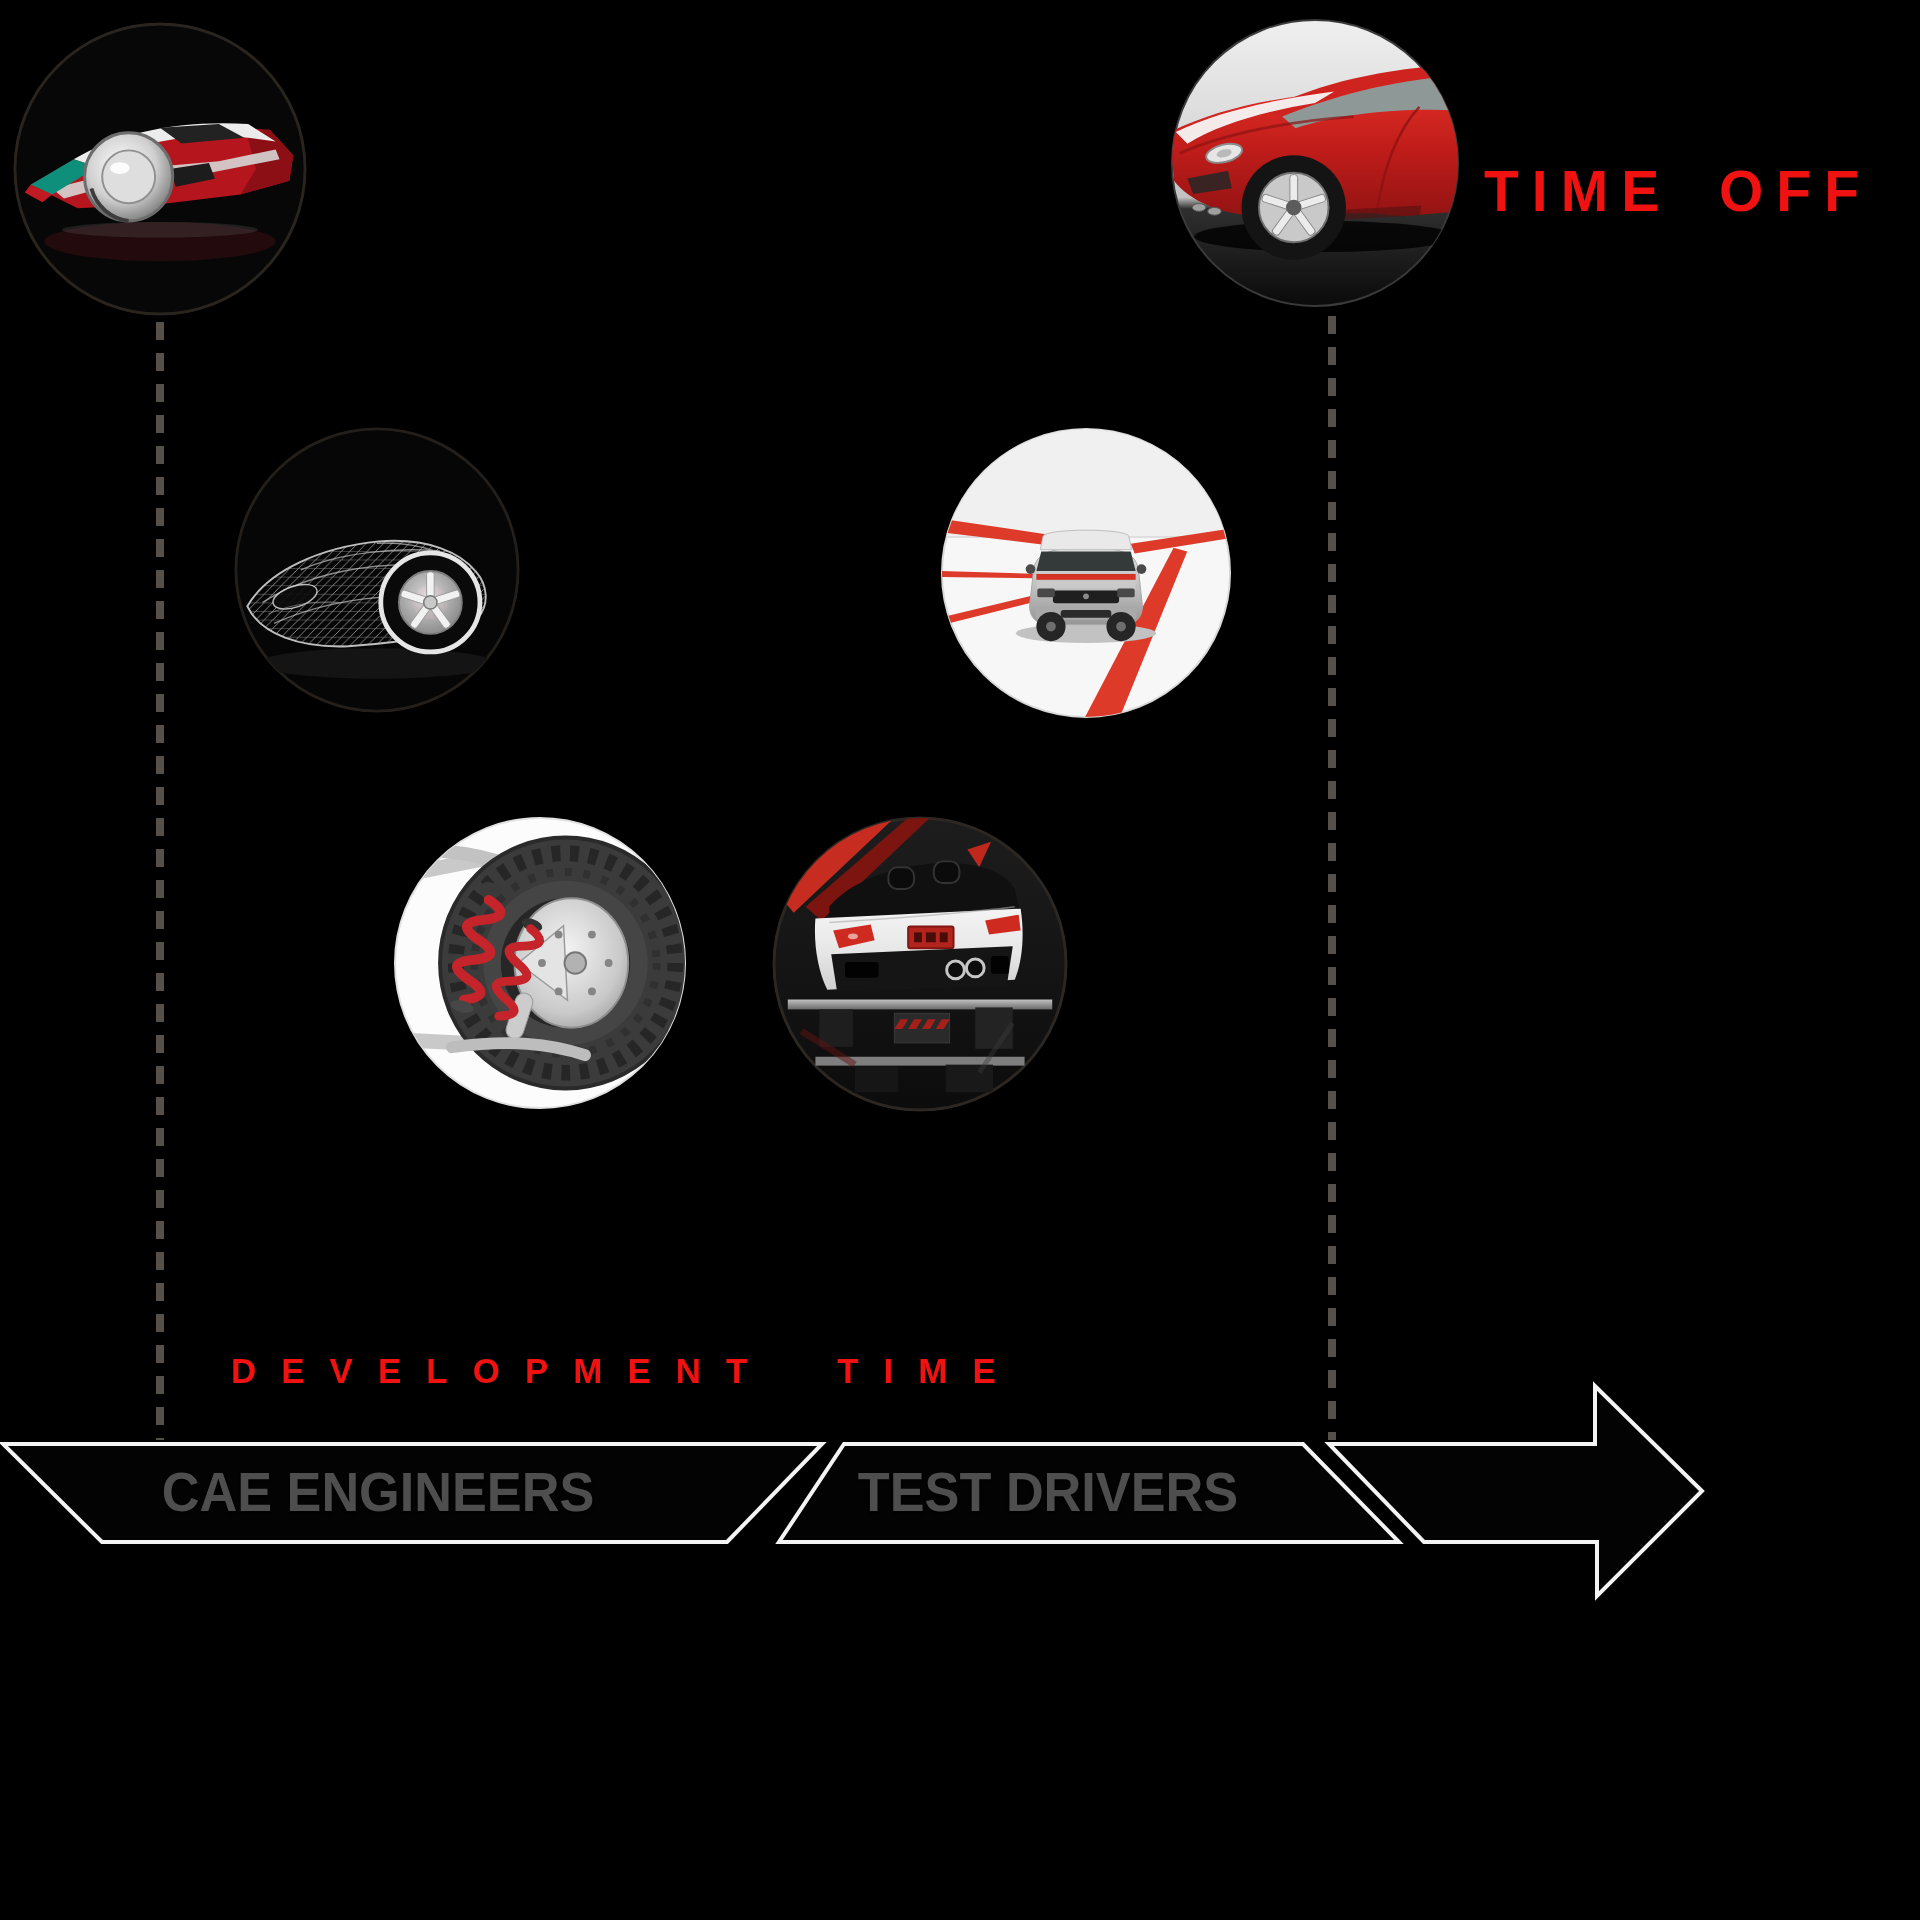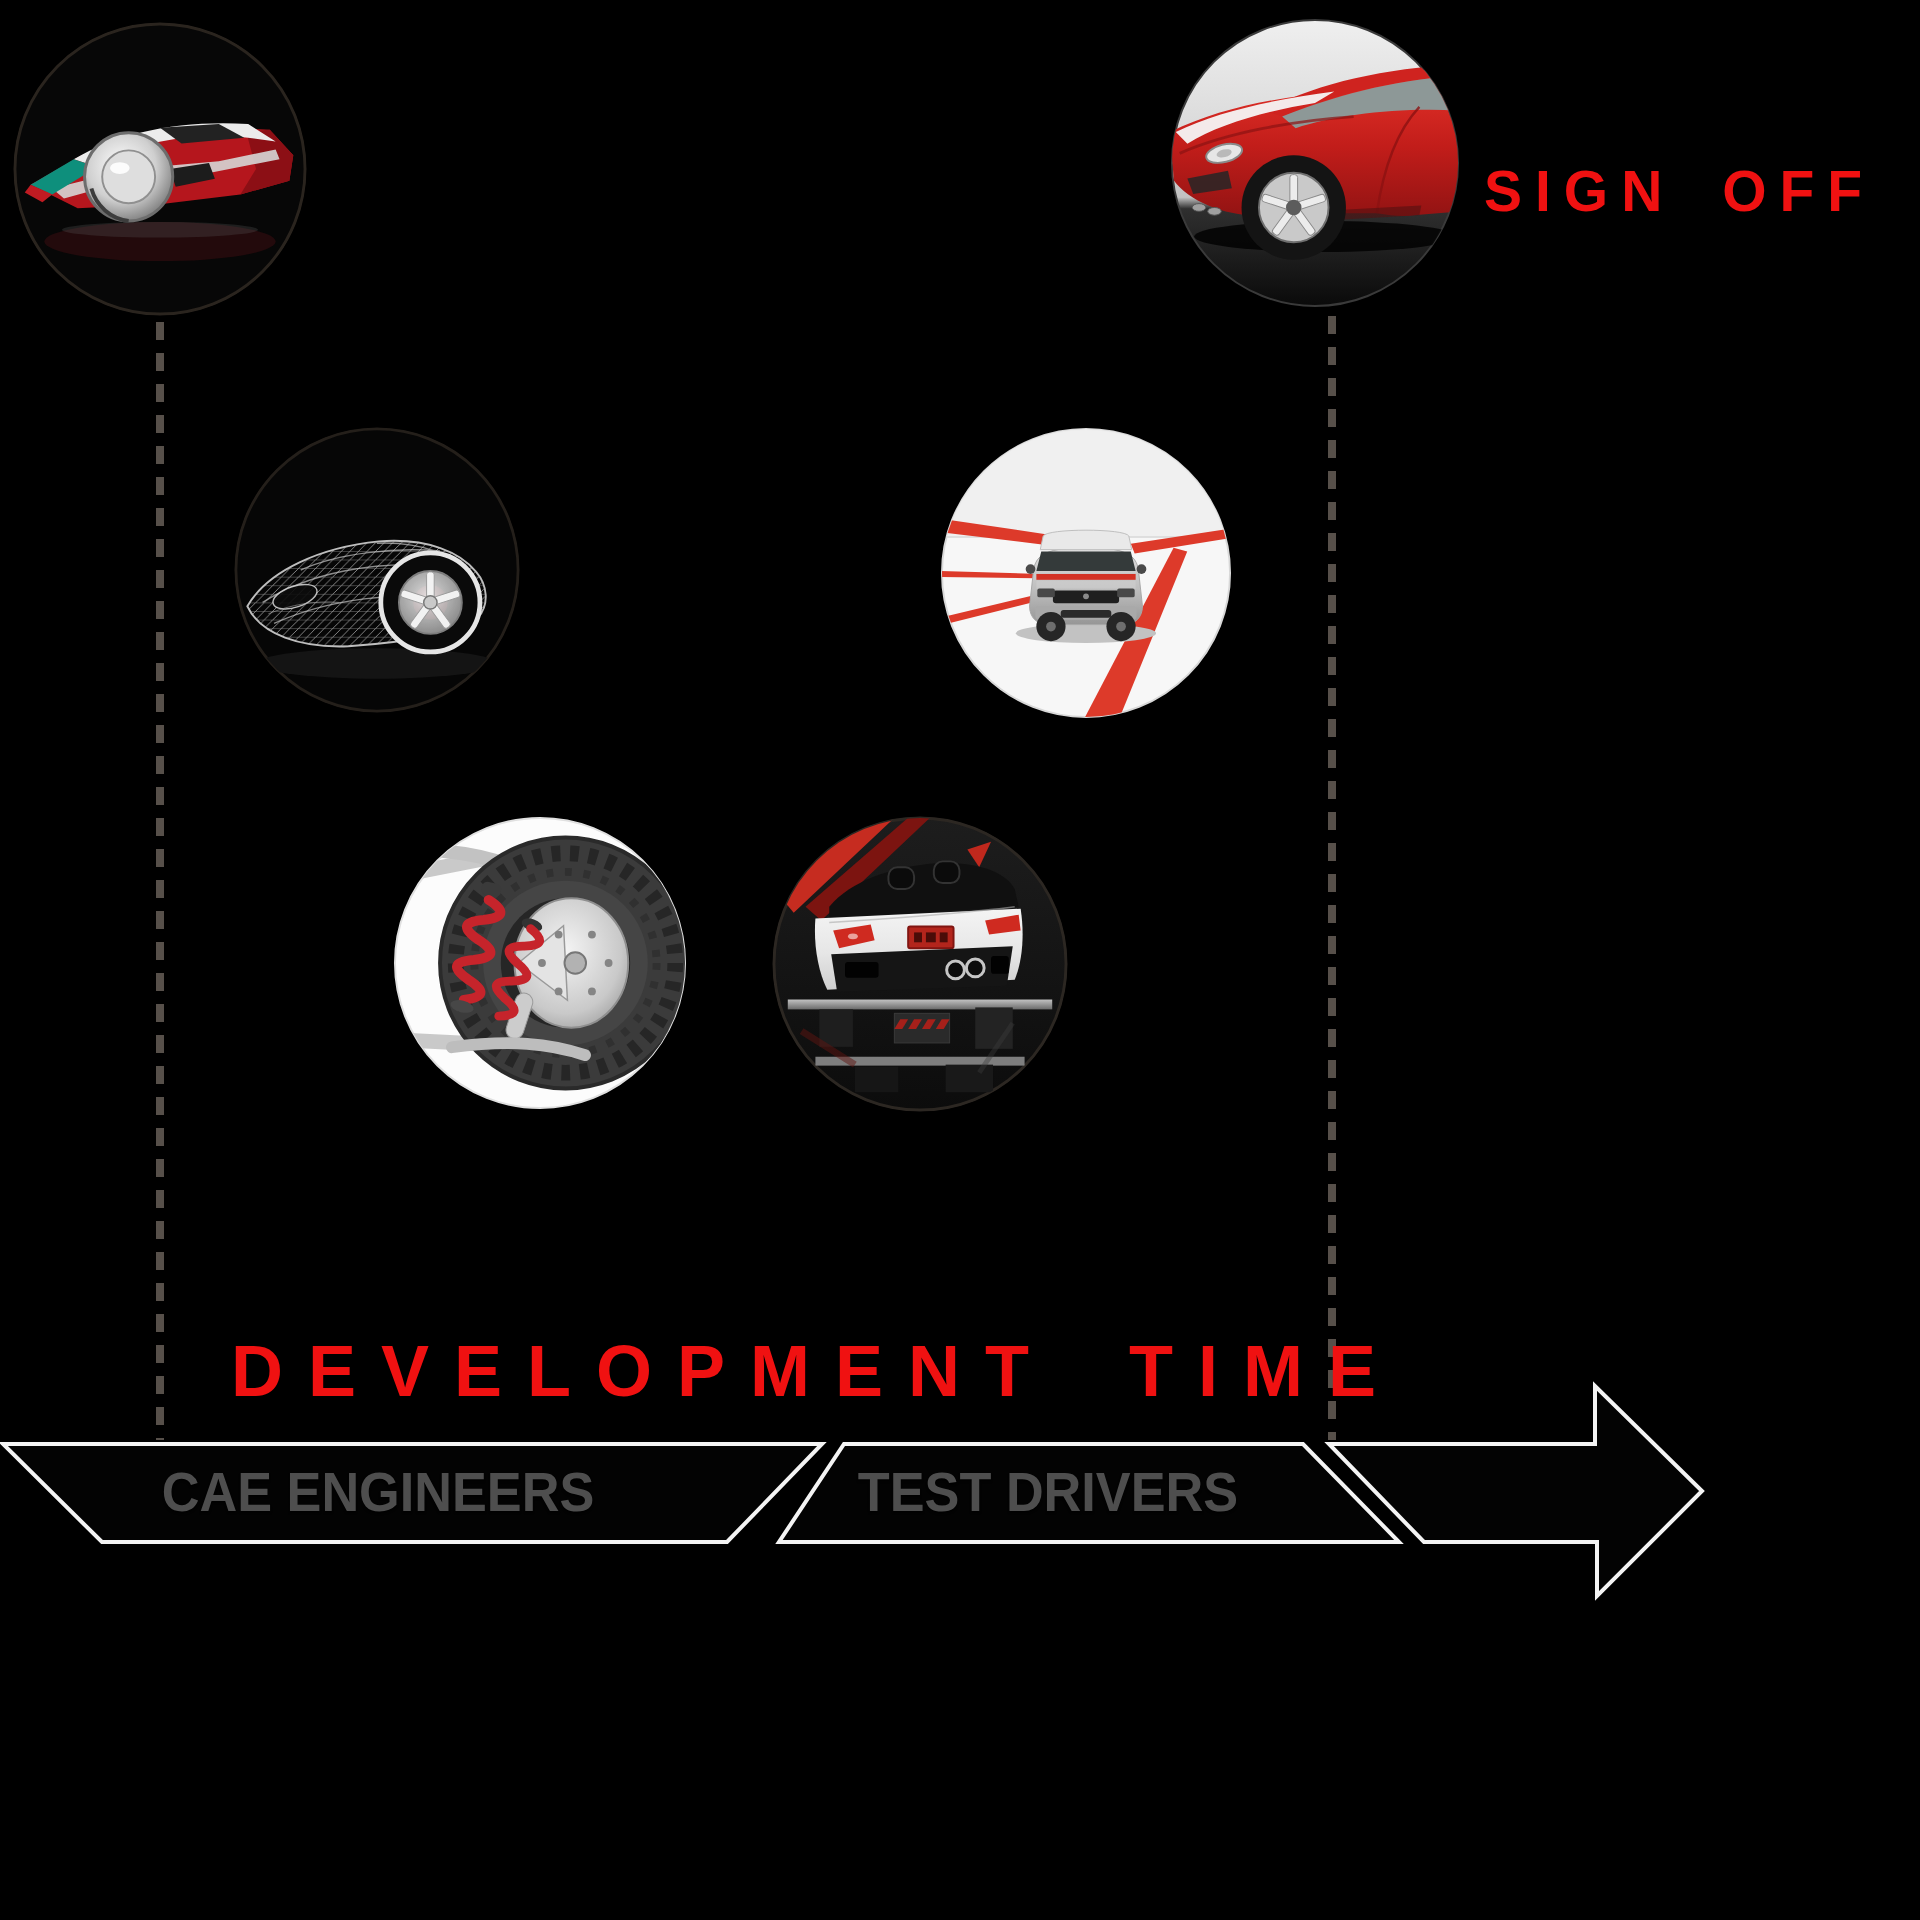--- a/index.html
+++ b/index.html
@@ -4,21 +4,21 @@
 <style>
   html,body{margin:0;padding:0;background:#000;}
   body{width:1920px;height:1920px;overflow:hidden;font-family:"Liberation Sans","DejaVu Sans",sans-serif;}
   .canvas{position:relative;width:1920px;height:1920px;background:#000;}
   .stage{position:absolute;border-radius:50%;overflow:hidden;}
   .stage svg{display:block;width:100%;height:100%;}
   .overlay{position:absolute;left:0;top:0;pointer-events:none;}
   .lbl{position:absolute;font-weight:bold;white-space:nowrap;}
   .lbl-red{color:#f01111;}
   .lbl-signoff{left:1484px;top:158px;font-size:57px;line-height:66px;letter-spacing:13px;word-spacing:18px;}
-  .lbl-devtime{left:231px;top:1340px;font-size:72px;line-height:62px;letter-spacing:25px;word-spacing:30px;}
+  .lbl-devtime{left:231px;top:1340px;font-size:35px;line-height:62px;letter-spacing:25px;word-spacing:30px;}
   .seg-lbl{color:#4e4e4e;font-size:55px;line-height:68px;top:1458px;width:500px;text-align:center;
            transform:scaleX(.95);transform-origin:center;text-shadow:0 2px 2px rgba(0,0,0,.8);}
   .seg-lbl.cae{left:128px;}
   .seg-lbl.test{left:798px;}
 </style>
 </head>
 <body>
 
 <div class="canvas">
 
@@ -309,18 +309,18 @@
             <rect x="124" y="162" width="8" height="34" rx="3" transform="rotate(144 128 196)"></rect>
             <rect x="124" y="162" width="8" height="34" rx="3" transform="rotate(216 128 196)"></rect>
             <rect x="124" y="162" width="8" height="34" rx="3" transform="rotate(288 128 196)"></rect>
           </g>
           <circle cx="128" cy="196" r="8" fill="#5c5c5c"></circle>
         </g>
       </g>
     </svg>
   </div>
 
-  <div class="lbl lbl-red lbl-signoff">SIGN OFF</div>
+  <div class="lbl lbl-red lbl-signoff">TIME OFF</div>
   <div class="lbl lbl-red lbl-devtime">DEVELOPMENT TIME</div>
   <div class="lbl seg-lbl cae">CAE ENGINEERS</div>
   <div class="lbl seg-lbl test">TEST DRIVERS</div>
 
 </div>
 
 </body></html>

